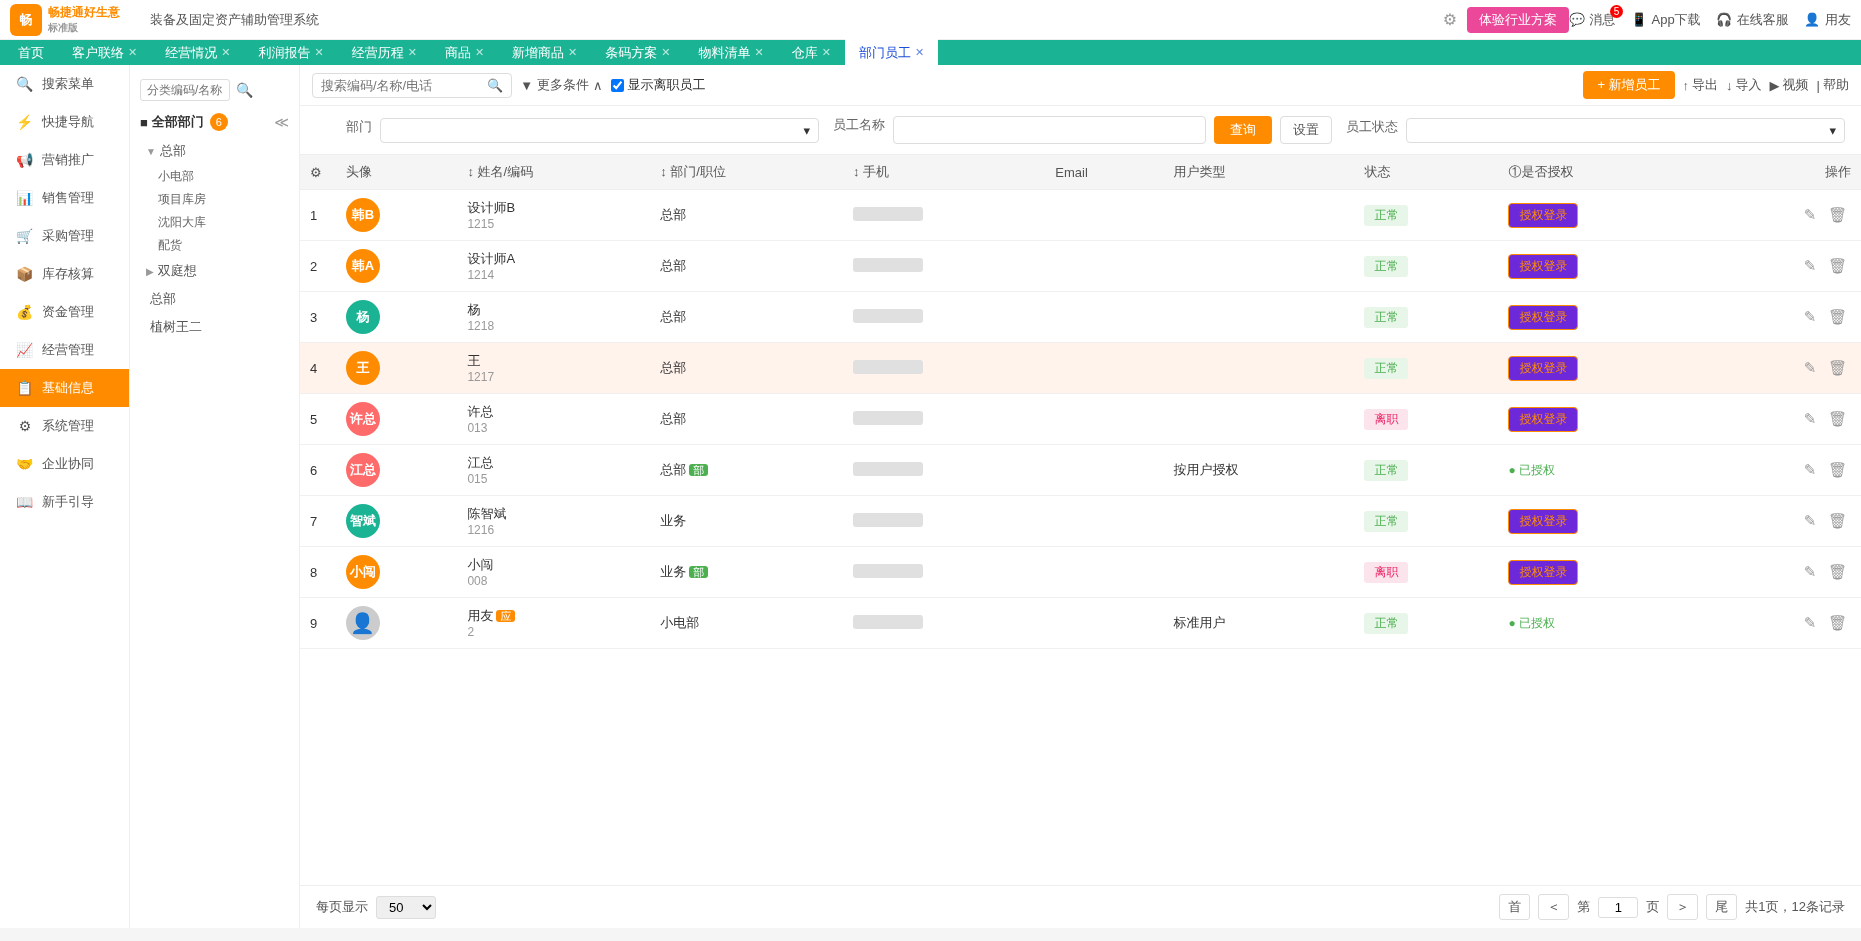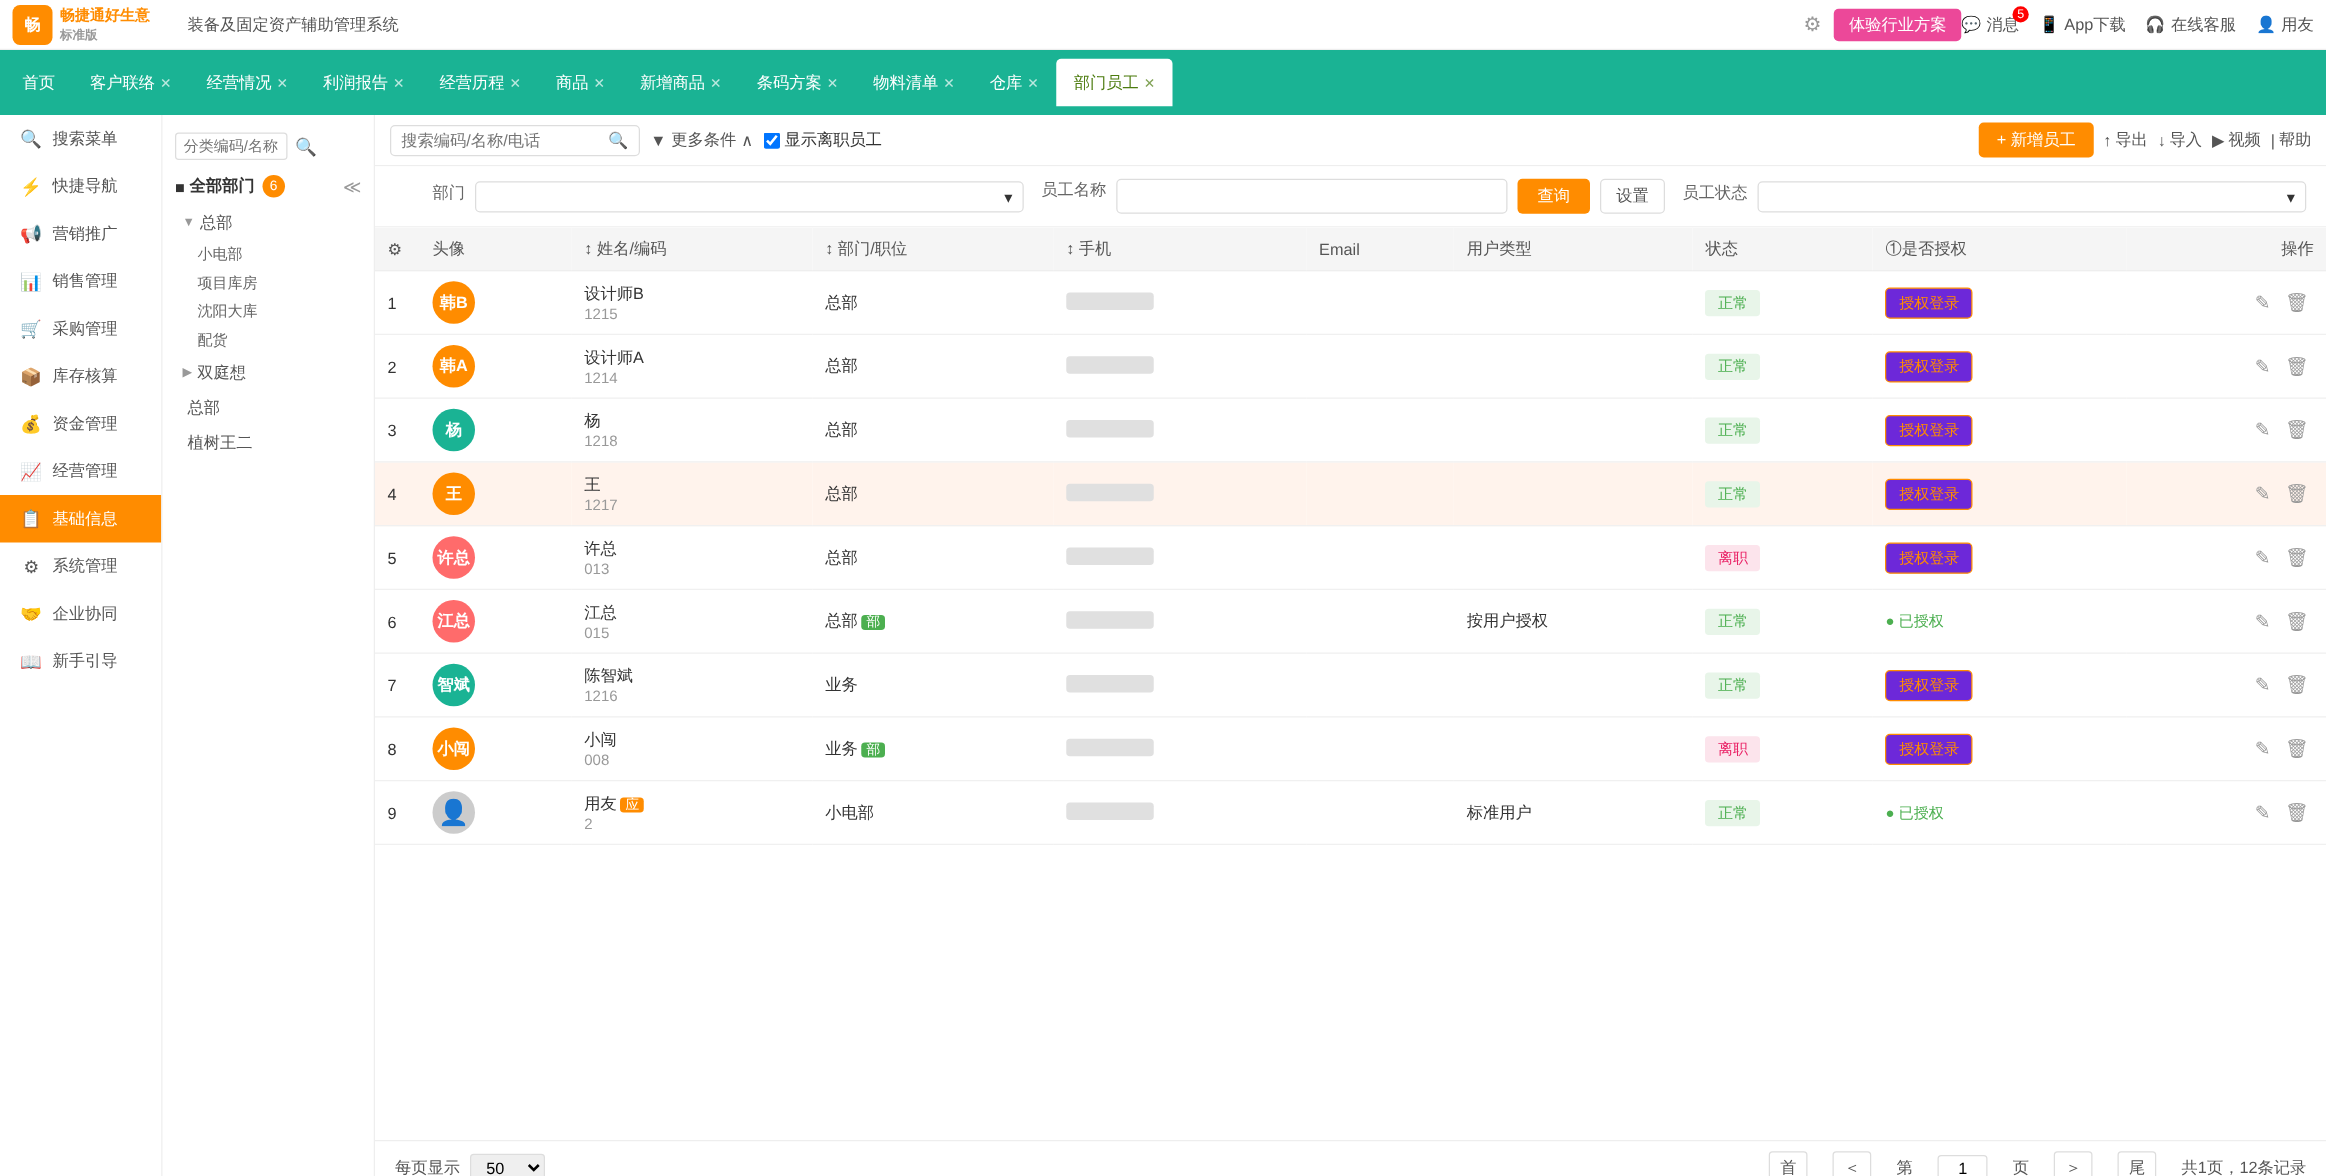--- a/index.html
+++ b/index.html
@@ -10,23 +10,23 @@
     .app-brand { display: flex; align-items: center; gap: 6px; width: 130px; color: #ff8c00; font-weight: bold; font-size: 13px; }
     .brand-icon { width: 32px; height: 32px; background: #ff8c00; border-radius: 6px; display: flex; align-items: center; justify-content: center; color: #fff; font-size: 11px; }
     .top-bar-title { flex: 1; font-size: 13px; color: #555; padding-left: 10px; }
     .top-bar-actions { display: flex; align-items: center; gap: 16px; color: #555; }
     .top-bar-btn { display: flex; align-items: center; gap: 4px; cursor: pointer; font-size: 12px; }
     .trial-btn { background: #ec4899; color: #fff; border: none; padding: 4px 12px; border-radius: 4px; cursor: pointer; font-size: 13px; }
     .msg-badge { position: relative; }
     .badge { position: absolute; top: -6px; right: -8px; background: #f00; color: #fff; border-radius: 10px; font-size: 10px; padding: 1px 4px; }
 
     
-    .nav-tabs { background: #1ab394; display: flex; align-items: center; height: 52px; padding: 0 4px; }
+    .nav-tabs { background: #1ab394; display: flex; align-items: center; height: 25px; padding: 0 4px; }
     .nav-tab { color: #fff; padding: 0 14px; height: 38px; display: flex; align-items: center; cursor: pointer; font-size: 13px; gap: 4px; white-space: nowrap; }
-    .nav-tab.active { background: #fff; color: #4d7c0f; border-radius: 4px 4px 0 0; }
+    .nav-tab.active { background: #fff; color: #1d4ed8; border-radius: 4px 4px 0 0; }
     .nav-tab .close-x { font-size: 11px; opacity: 0.7; }
 
     
     .main-layout { display: flex; height: calc(941px - 40px - 38px); }
 
     
     .sidebar { width: 130px; background: #fff; border-right: 1px solid #eee; overflow-y: auto; flex-shrink: 0; }
     .sidebar-item { display: flex; align-items: center; gap: 8px; padding: 10px 16px; cursor: pointer; color: #555; font-size: 13px; }
     .sidebar-item.active { background: #ff8c00; color: #fff; }
     .sidebar-icon { width: 18px; height: 18px; display: flex; align-items: center; justify-content: center; font-size: 14px; }
@@ -82,21 +82,21 @@
     .status-normal { background: #e8f5e9; color: #4caf50; }
     .status-left { background: #fce4ec; color: #e91e63; }
     .auth-btn { border: 1px solid #ff8c00; color: #ff8c00; background: #6d28d9; padding: 3px 10px; border-radius: 4px; cursor: pointer; font-size: 12px; }
     .authorized { color: #4caf50; font-size: 12px; display: flex; align-items: center; gap: 3px; }
     .op-btn { background: none; border: none; cursor: pointer; color: #999; font-size: 15px; padding: 0 4px; }
     .blurred { background: #e0e0e0; border-radius: 3px; width: 70px; height: 14px; display: inline-block; }
     .dept-tag { background: #4caf50; color: #fff; border-radius: 3px; padding: 0 4px; font-size: 11px; margin-left: 3px; }
     .dept-tag-orange { background: #ff8c00; color: #fff; border-radius: 3px; padding: 0 4px; font-size: 11px; margin-left: 3px; }
 
     
-    .pagination { display: flex; align-items: center; gap: 20px; padding: 8px 16px; background: #fff; border-top: 1px solid #eee; font-size: 13px; color: #555; }
+    .pagination { display: flex; align-items: center; gap: 8px; padding: 8px 16px; background: #fff; border-top: 1px solid #eee; font-size: 13px; color: #555; }
     .page-btn { border: 1px solid #ddd; background: #fff; padding: 3px 8px; border-radius: 3px; cursor: pointer; font-size: 13px; color: #555; }
     .page-input { width: 40px; border: 1px solid #ddd; border-radius: 3px; text-align: center; padding: 2px 4px; font-size: 13px; }
     .pagination-left { margin-right: auto; display: flex; align-items: center; gap: 8px; }
     .select-count { border: 1px solid #ddd; border-radius: 3px; padding: 2px 8px; font-size: 13px; }
   </style>
 </head>
 <body>
 
 <div class="top-bar">
   <div class="app-brand">

